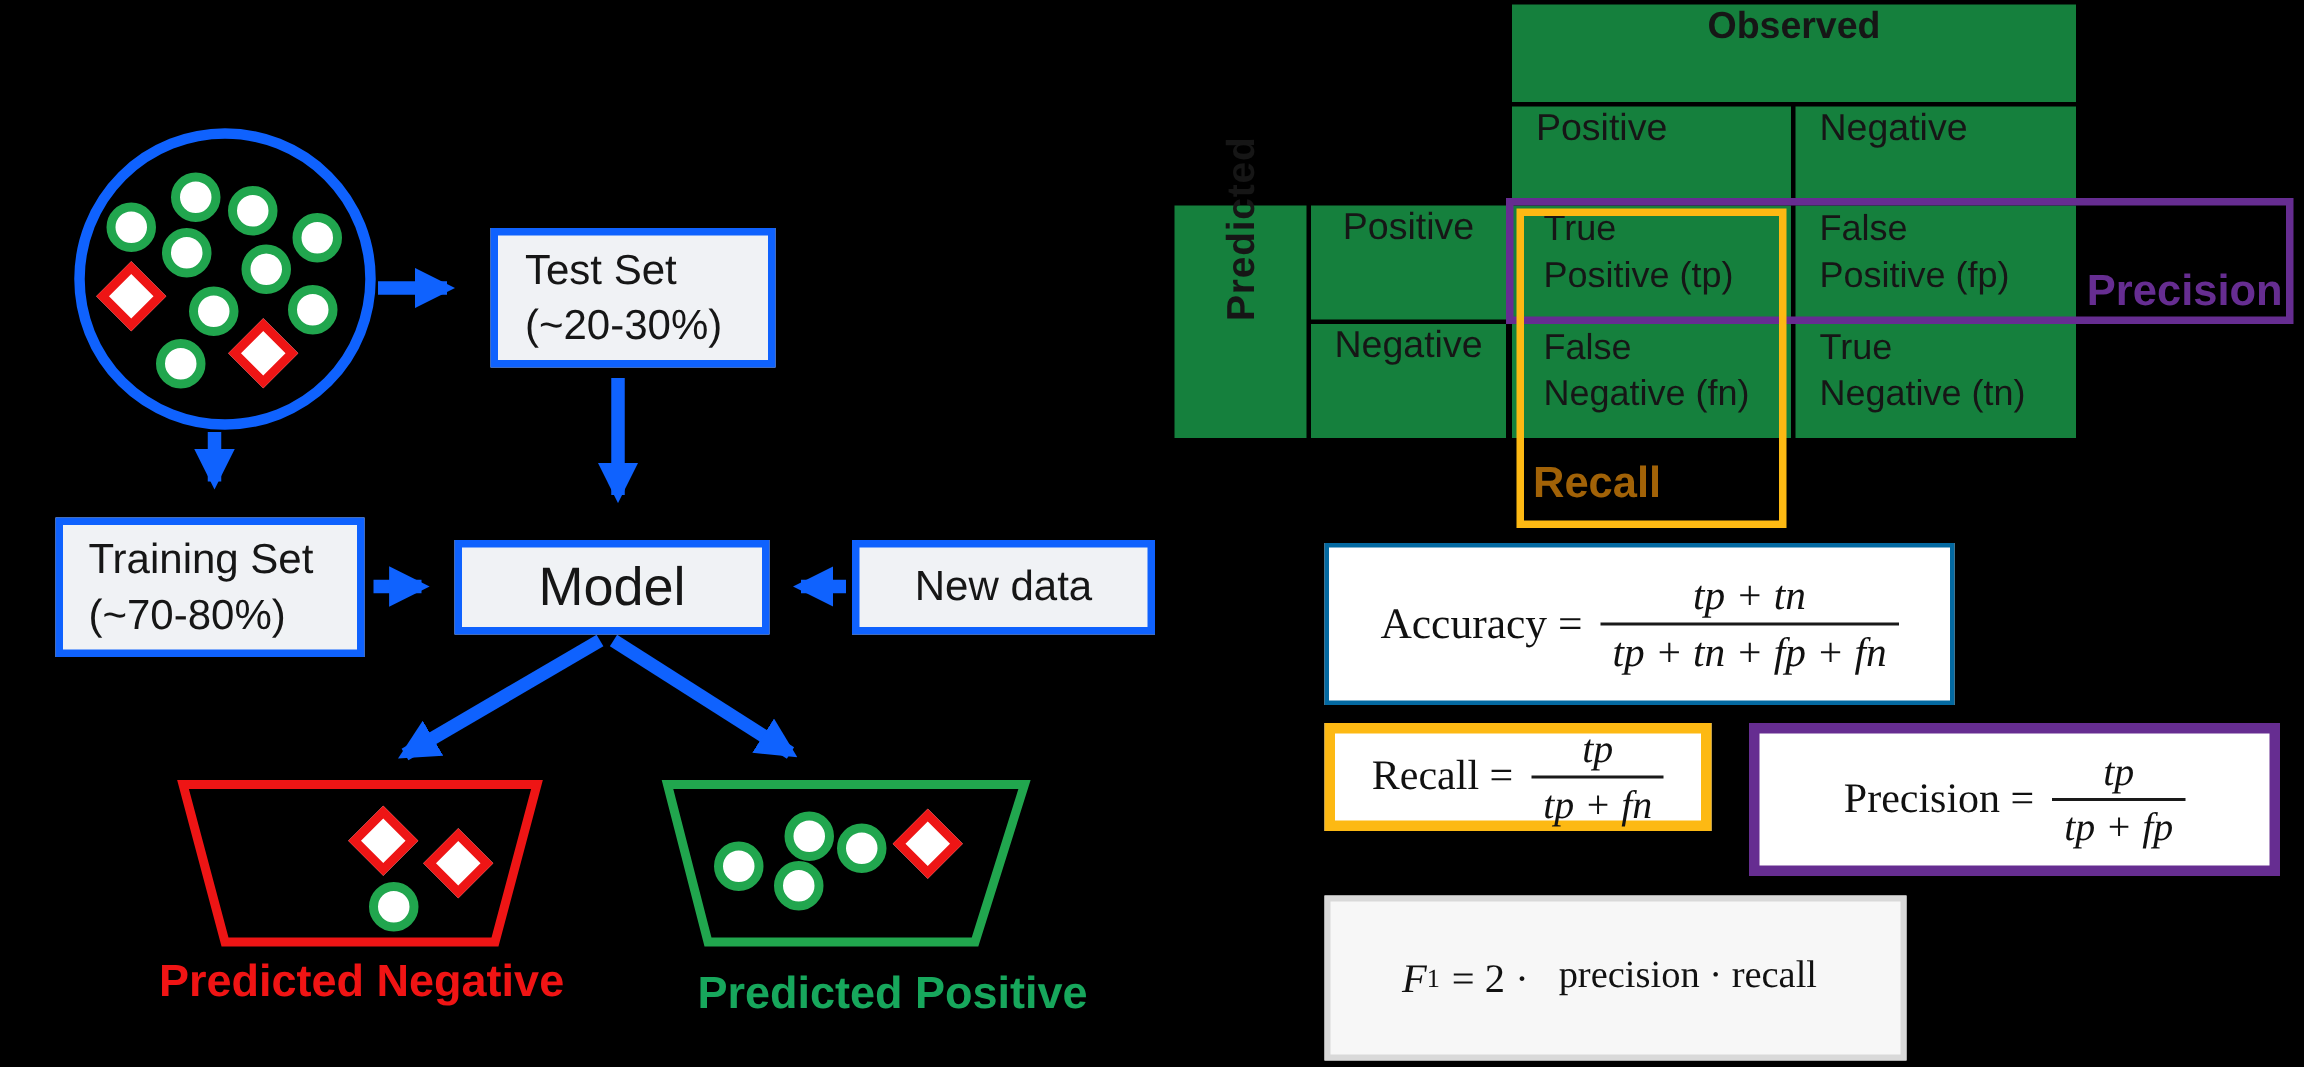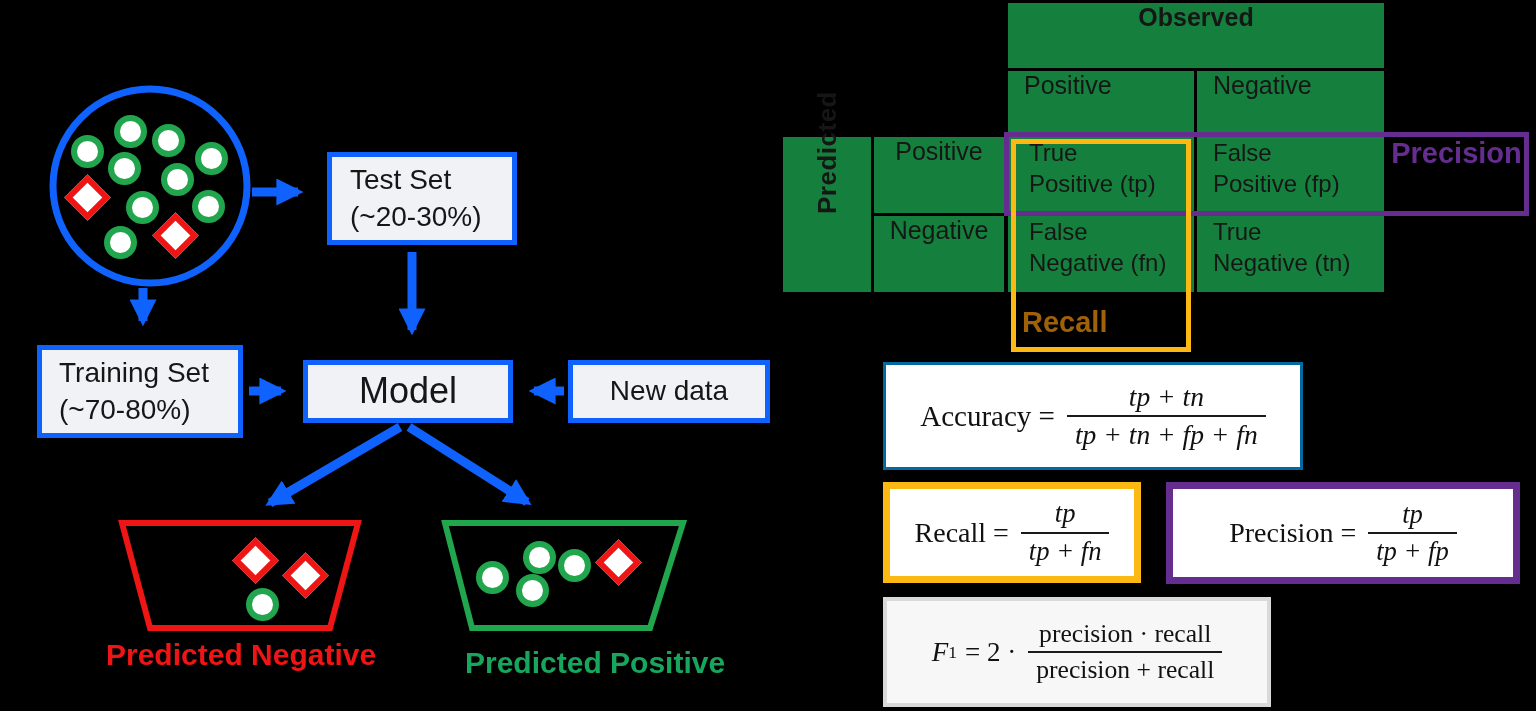--- a/index.html
+++ b/index.html
@@ -27,28 +27,28 @@
   .cell.bold{font-weight:700;}
   .cell.center{justify-content:center;}
   .cell.leftpad{padding-left:16px;justify-content:flex-start;}
   .cell .two{white-space:pre-line;line-height:1.3;font-size:24px;}
   .vert{transform:rotate(-90deg);font-weight:700;font-size:26px;letter-spacing:.5px;}
 
   .overlay-rect{position:absolute;box-sizing:border-box;border-style:solid;background:transparent;}
   #recall-rect{left:1011px;top:139px;width:180px;height:213px;border-width:5px;border-color:#fdb913;}
   #precision-rect{left:1004px;top:132px;width:525px;height:84px;border-width:5px;border-color:#662d91;}
   #recall-tag{left:1022px;top:306px;color:#a16207;font-size:29px;font-weight:700;}
-  #precision-tag{left:1384px;top:137px;width:145px;height:74px;display:flex;align-items:flex-start;justify-content:center;
+  #precision-tag{left:1384px;top:137px;width:145px;height:74px;display:flex;align-items:flex-end;justify-content:center;
                  color:#662d91;font-size:29px;font-weight:700;}
 
   
   .formula-box{position:absolute;background:#fff;box-sizing:border-box;display:flex;align-items:center;justify-content:center;
                font-family:"Liberation Serif",serif;color:#111;}
   #f-accuracy{left:883px;top:362px;width:420px;height:108px;border:3px solid #0369a1;font-size:29px;}
-  #f-recall{left:883px;top:482px;width:258px;height:101px;border:7px solid #fdb913;font-size:28px;}
+  #f-recall{left:883px;top:482px;width:258px;height:72px;border:7px solid #fdb913;font-size:28px;}
   #f-precision{left:1166px;top:482px;width:354px;height:102px;border:7px solid #662d91;font-size:28px;}
   #f-f1{left:883px;top:597px;width:388px;height:110px;border:4px solid #d9d9d9;background:#f7f7f7;font-size:27px;}
   .frac{display:inline-flex;flex-direction:column;align-items:center;margin-left:12px;font-size:0.95em;}
   .frac .num{padding:0 8px 3px;line-height:1.1;}
   .frac .den{border-top:2.5px solid #1a1a1a;padding:3px 8px 0;line-height:1.1;}
   .it{font-style:italic;}
   .mid{margin-left:8px;}
   sub{font-size:0.65em;}
 </style>
 </head>
@@ -184,17 +184,16 @@
       <span class="den it">tp + fp</span>
     </span>
   </div>
 
   <div class="formula-box" id="f-f1">
     <span class="it">F</span>
       <sub>1</sub>
     <span class="mid">= 2 ·</span>
     <span class="frac">
       <span class="num">precision · recall</span>
-      <span class="den">precision + recall</span>
     </span>
   </div>
 
 </div>
 
 </body></html>

